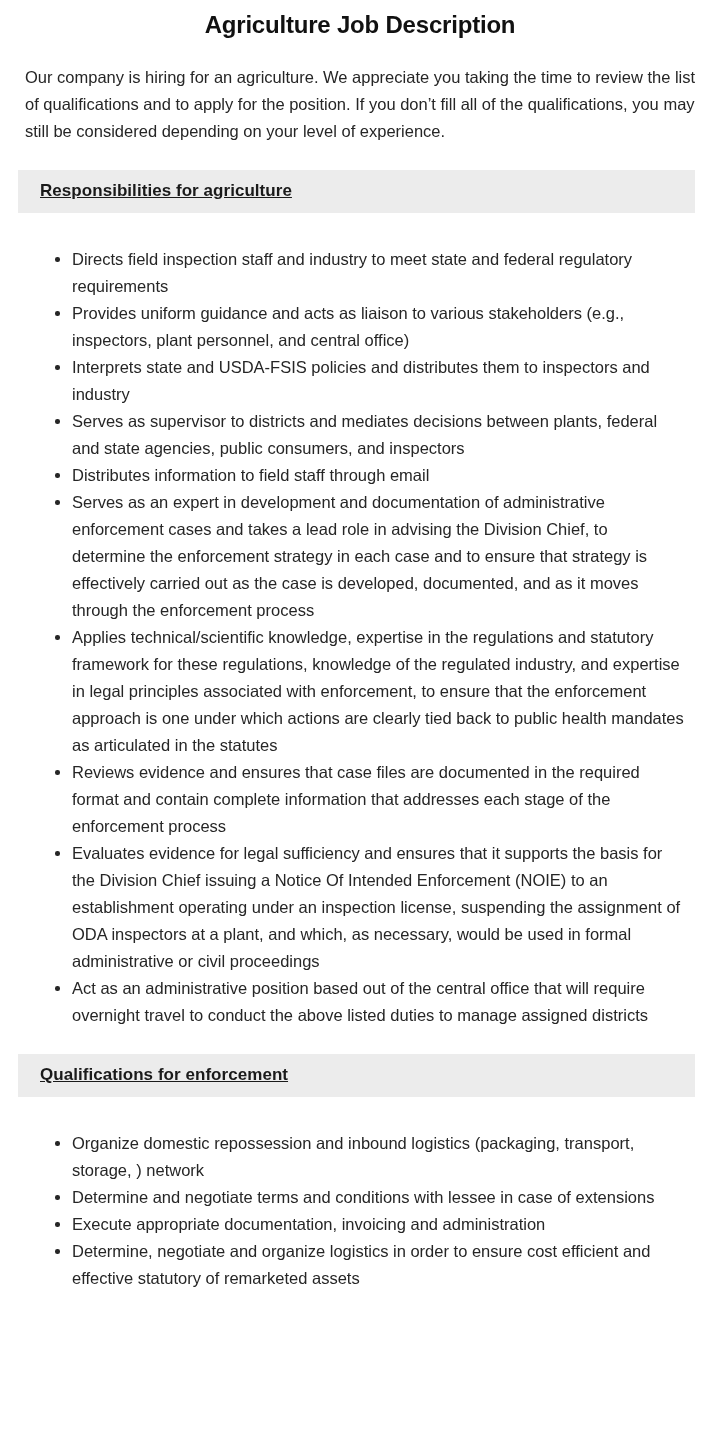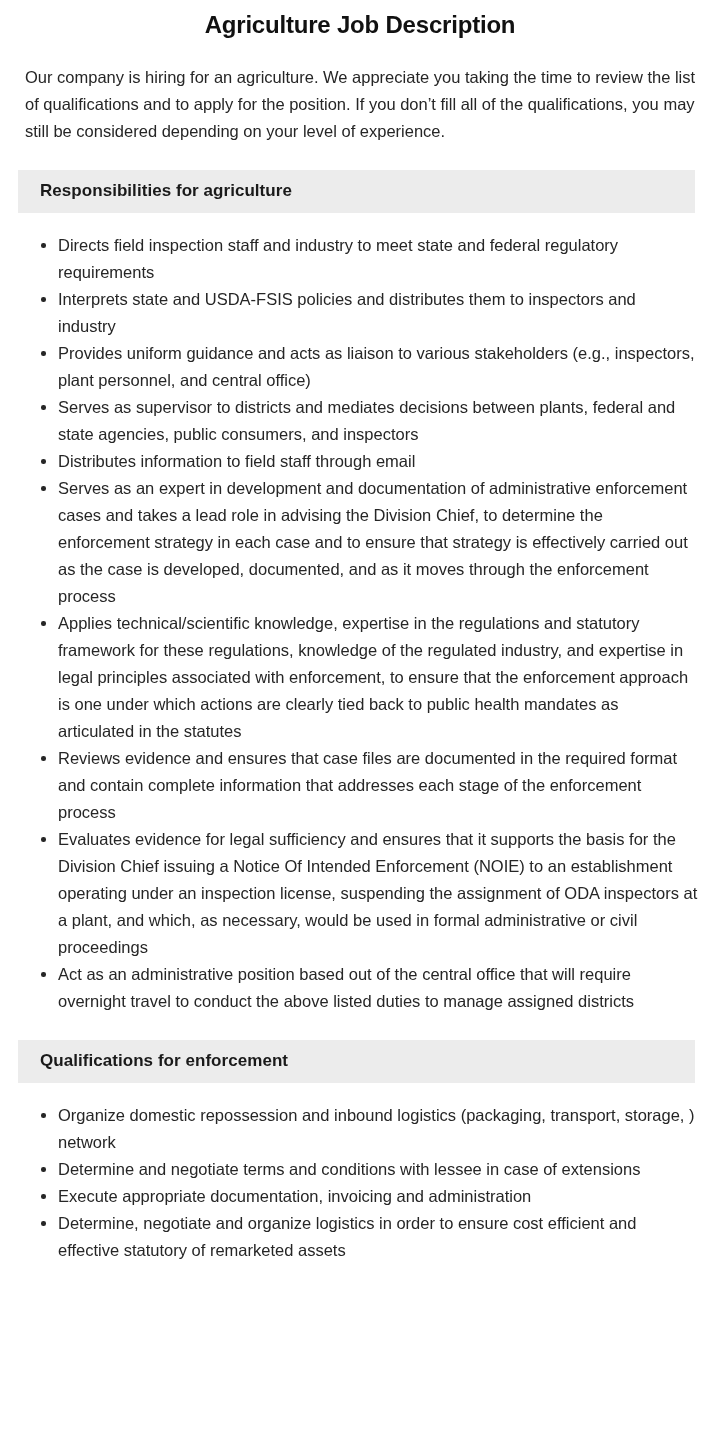--- a/index.html
+++ b/index.html
@@ -49,24 +49,25 @@
     background: #ececec;
     padding: 11px 0 12px 22px;
     box-sizing: border-box;
   }
   .section-header-text {
     font-size: 17px;
     font-weight: 600;
     line-height: 20px;
     color: #1a1a1a;
     letter-spacing: 0.05px;
+    text-decoration: underline;
   }
   ul.bullet-list {
     list-style: none;
-    margin: 0;
+    margin: 14px;
     padding: 19px 22px 0 0;
     box-sizing: border-box;
   }
   ul.bullet-list li {
     position: relative;
     font-size: 16.5px;
     line-height: 27px;
     color: #262626;
     padding-left: 58px;
     margin: 0 0 0 0;
@@ -92,22 +93,22 @@
   <h1 class="page-title">Agriculture Job Description</h1>
 
   <p class="intro">Our company is hiring for an agriculture. We appreciate you taking the time to review the list of qualifications and to apply for the position. If you don’t fill all of the qualifications, you may still be considered depending on your level of experience.</p>
 
   <div class="section">
     <div class="section-header">
       <span class="section-header-text">Responsibilities for agriculture</span>
     </div>
     <ul class="bullet-list">
       <li><span class="bullet-dot"></span><span>Directs field inspection staff and industry to meet state and federal regulatory requirements</span></li>
+      <li><span class="bullet-dot"></span><span>Provides uniform guidance and acts as liaison to various stakeholders (e.g., inspectors, plant personnel, and central office)</span></li>
       <li><span class="bullet-dot"></span><span>Interprets state and USDA-FSIS policies and distributes them to inspectors and industry</span></li>
-      <li><span class="bullet-dot"></span><span>Provides uniform guidance and acts as liaison to various stakeholders (e.g., inspectors, plant personnel, and central office)</span></li>
       <li><span class="bullet-dot"></span><span>Serves as supervisor to districts and mediates decisions between plants, federal and state agencies, public consumers, and inspectors</span></li>
       <li><span class="bullet-dot"></span><span>Distributes information to field staff through email</span></li>
       <li><span class="bullet-dot"></span><span>Serves as an expert in development and documentation of administrative enforcement cases and takes a lead role in advising the Division Chief, to determine the enforcement strategy in each case and to ensure that strategy is effectively carried out as the case is developed, documented, and as it moves through the enforcement process</span></li>
       <li><span class="bullet-dot"></span><span>Applies technical/scientific knowledge, expertise in the regulations and statutory framework for these regulations, knowledge of the regulated industry, and expertise in legal principles associated with enforcement, to ensure that the enforcement approach is one under which actions are clearly tied back to public health mandates as articulated in the statutes</span></li>
       <li><span class="bullet-dot"></span><span>Reviews evidence and ensures that case files are documented in the required format and contain complete information that addresses each stage of the enforcement process</span></li>
       <li><span class="bullet-dot"></span><span>Evaluates evidence for legal sufficiency and ensures that it supports the basis for the Division Chief issuing a Notice Of Intended Enforcement (NOIE) to an establishment operating under an inspection license, suspending the assignment of ODA inspectors at a plant, and which, as necessary, would be used in formal administrative or civil proceedings</span></li>
       <li><span class="bullet-dot"></span><span>Act as an administrative position based out of the central office that will require overnight travel to conduct the above listed duties to manage assigned districts</span></li>
     </ul>
   </div>
 

